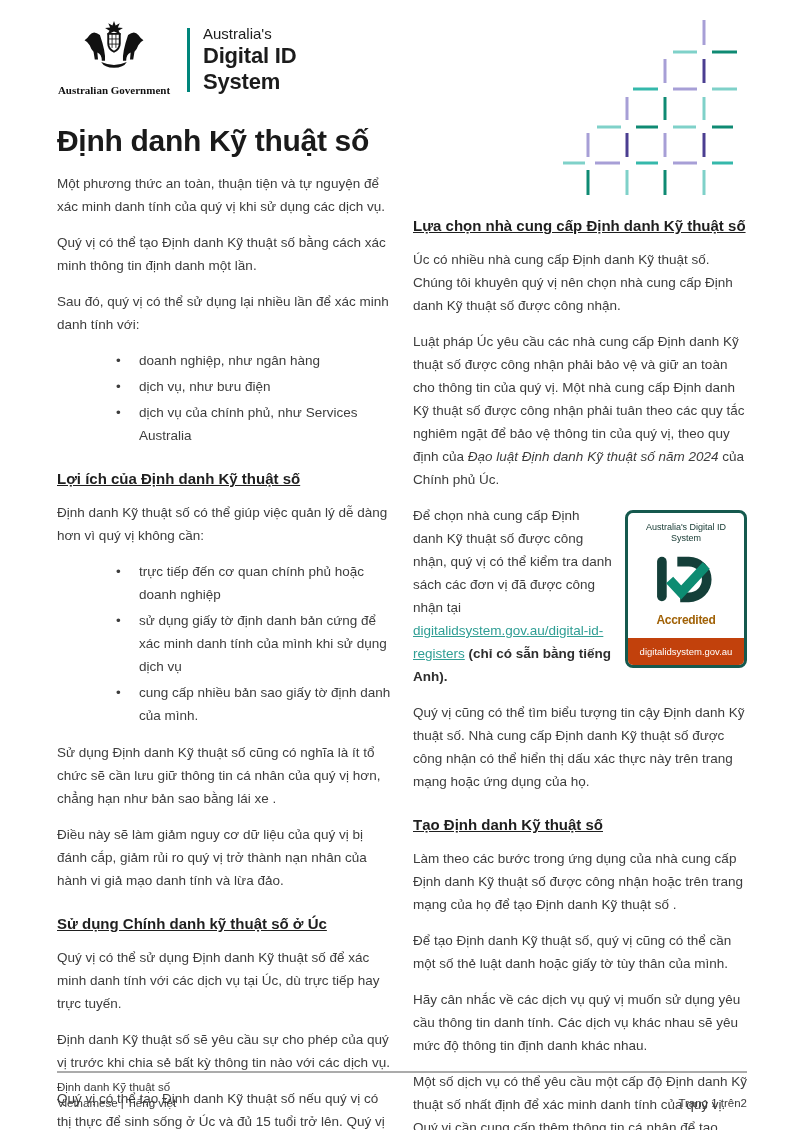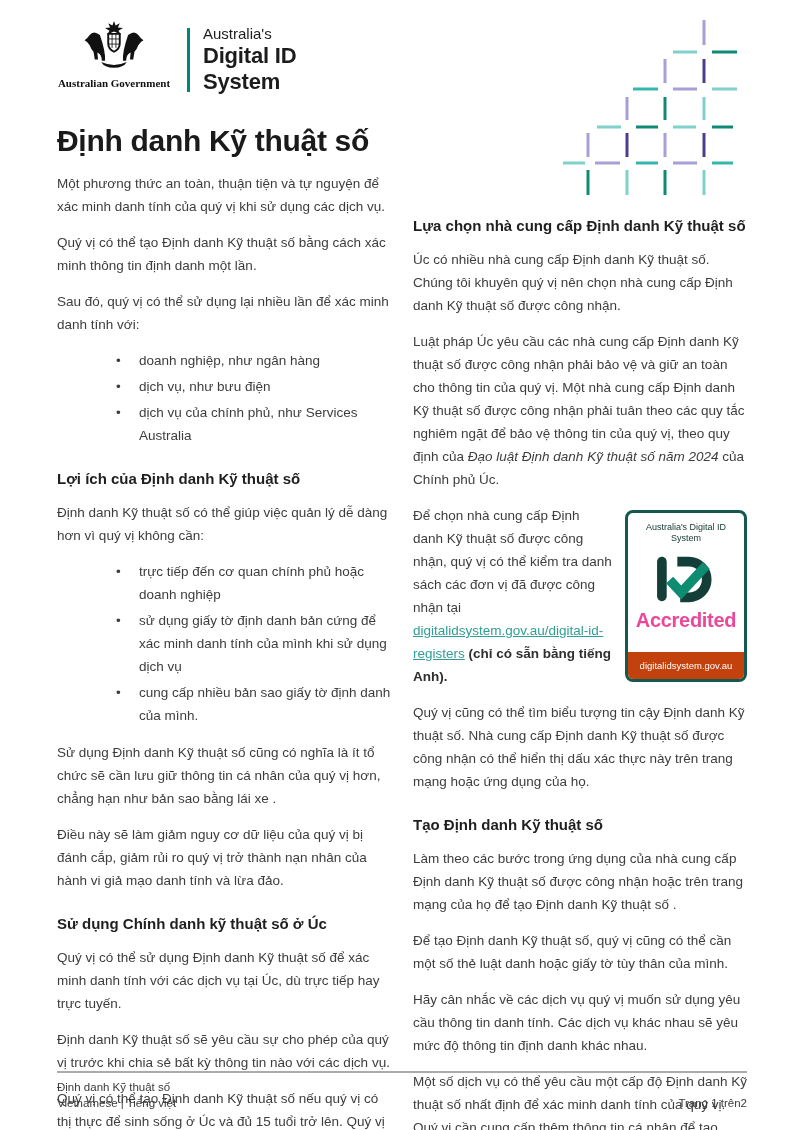--- a/index.html
+++ b/index.html
@@ -12,21 +12,21 @@
   .page {
     position:relative; width:798px; height:1130px;
     background:#ffffff; overflow:hidden;
     color:#3d3d3d;
   }
   
   .header { position:absolute; top:20px; left:55px; display:flex; align-items:flex-start; }
   .crest-block { width:118px; text-align:center; }
   .crest-block svg { display:block; margin:0 auto; }
   .crest-caption {
-    margin-top:5px; font-family:"Liberation Serif", serif;
+    margin-top:12px; font-family:"Liberation Serif", serif;
     font-weight:bold; font-size:11px; color:#111; white-space:nowrap;
   }
   .header-divider { width:3px; height:64px; background:#00857b; margin:8px 13px 0 14px; }
   .brand { padding-top:5px; color:#1c1c1c; }
   .brand-line1 { font-size:15px; line-height:18px; }
   .brand-line2, .brand-line3 { font-size:22px; line-height:26px; font-weight:bold; letter-spacing:-0.2px; }
   
   .decor { position:absolute; top:10px; left:555px; }
   
   h1.doc-title {
@@ -34,36 +34,36 @@
     font-size:30px; line-height:34px; font-weight:bold; color:#1a1a1a;
     letter-spacing:-0.3px;
   }
   
   .columns { position:absolute; top:172px; left:57px; width:690px; display:flex; gap:22px; }
   .col { width:334px; font-size:13.5px; line-height:23px; color:#3d3d3d; }
   .col-right { padding-top:22px; }
   .col p { margin:0 0 13px 0; }
   .col h2 {
     font-size:15px; line-height:21px; font-weight:bold; color:#1f1f1f;
-    margin:21px 0 12px 0; clear:both;
+    margin:21px 0 12px 0; clear:both;text-decoration:underline;
   }
   .col ul { list-style:none; margin:1px 0 14px 0; padding:0 0 0 59px; }
   .col li { position:relative; padding-left:23px; margin-bottom:3px; }
   .col li::before { content:"\2022"; position:absolute; left:0; top:0; }
   .col a { color:#2f9e94; text-decoration:underline; }
   .col b { color:#2e2e2e; }
   
   .badge {
     float:right; width:122px; margin:6px 0 8px 12px;
     border:3px solid #15594e; border-radius:8px; overflow:hidden;
     background:#fff; text-align:center;
   }
   .badge-top { font-size:9px; line-height:11px; color:#12362f; padding:9px 12px 0 12px; }
   .badge-logo { display:block; margin:8px auto 3px auto; }
-  .badge-accredited { font-size:20px; font-weight:bold; color:#ec4899; letter-spacing:-0.3px; padding-bottom:20px; }
+  .badge-accredited { font-size:12px; font-weight:bold; color:#a16207; letter-spacing:-0.3px; padding-bottom:6px; }
   .badge-url { background:#c2410c; color:#ffffff; font-size:9.5px; line-height:11px; padding:8px 2px; }
   
   .footer {
     position:absolute; top:1071px; left:57px; width:690px;
     border-top:2px solid #ababab; padding-top:6px;
     display:flex; justify-content:space-between; align-items:flex-end;
     font-size:11.5px; line-height:16px; color:#3a3a3a;
   }
 </style>
 </head>

